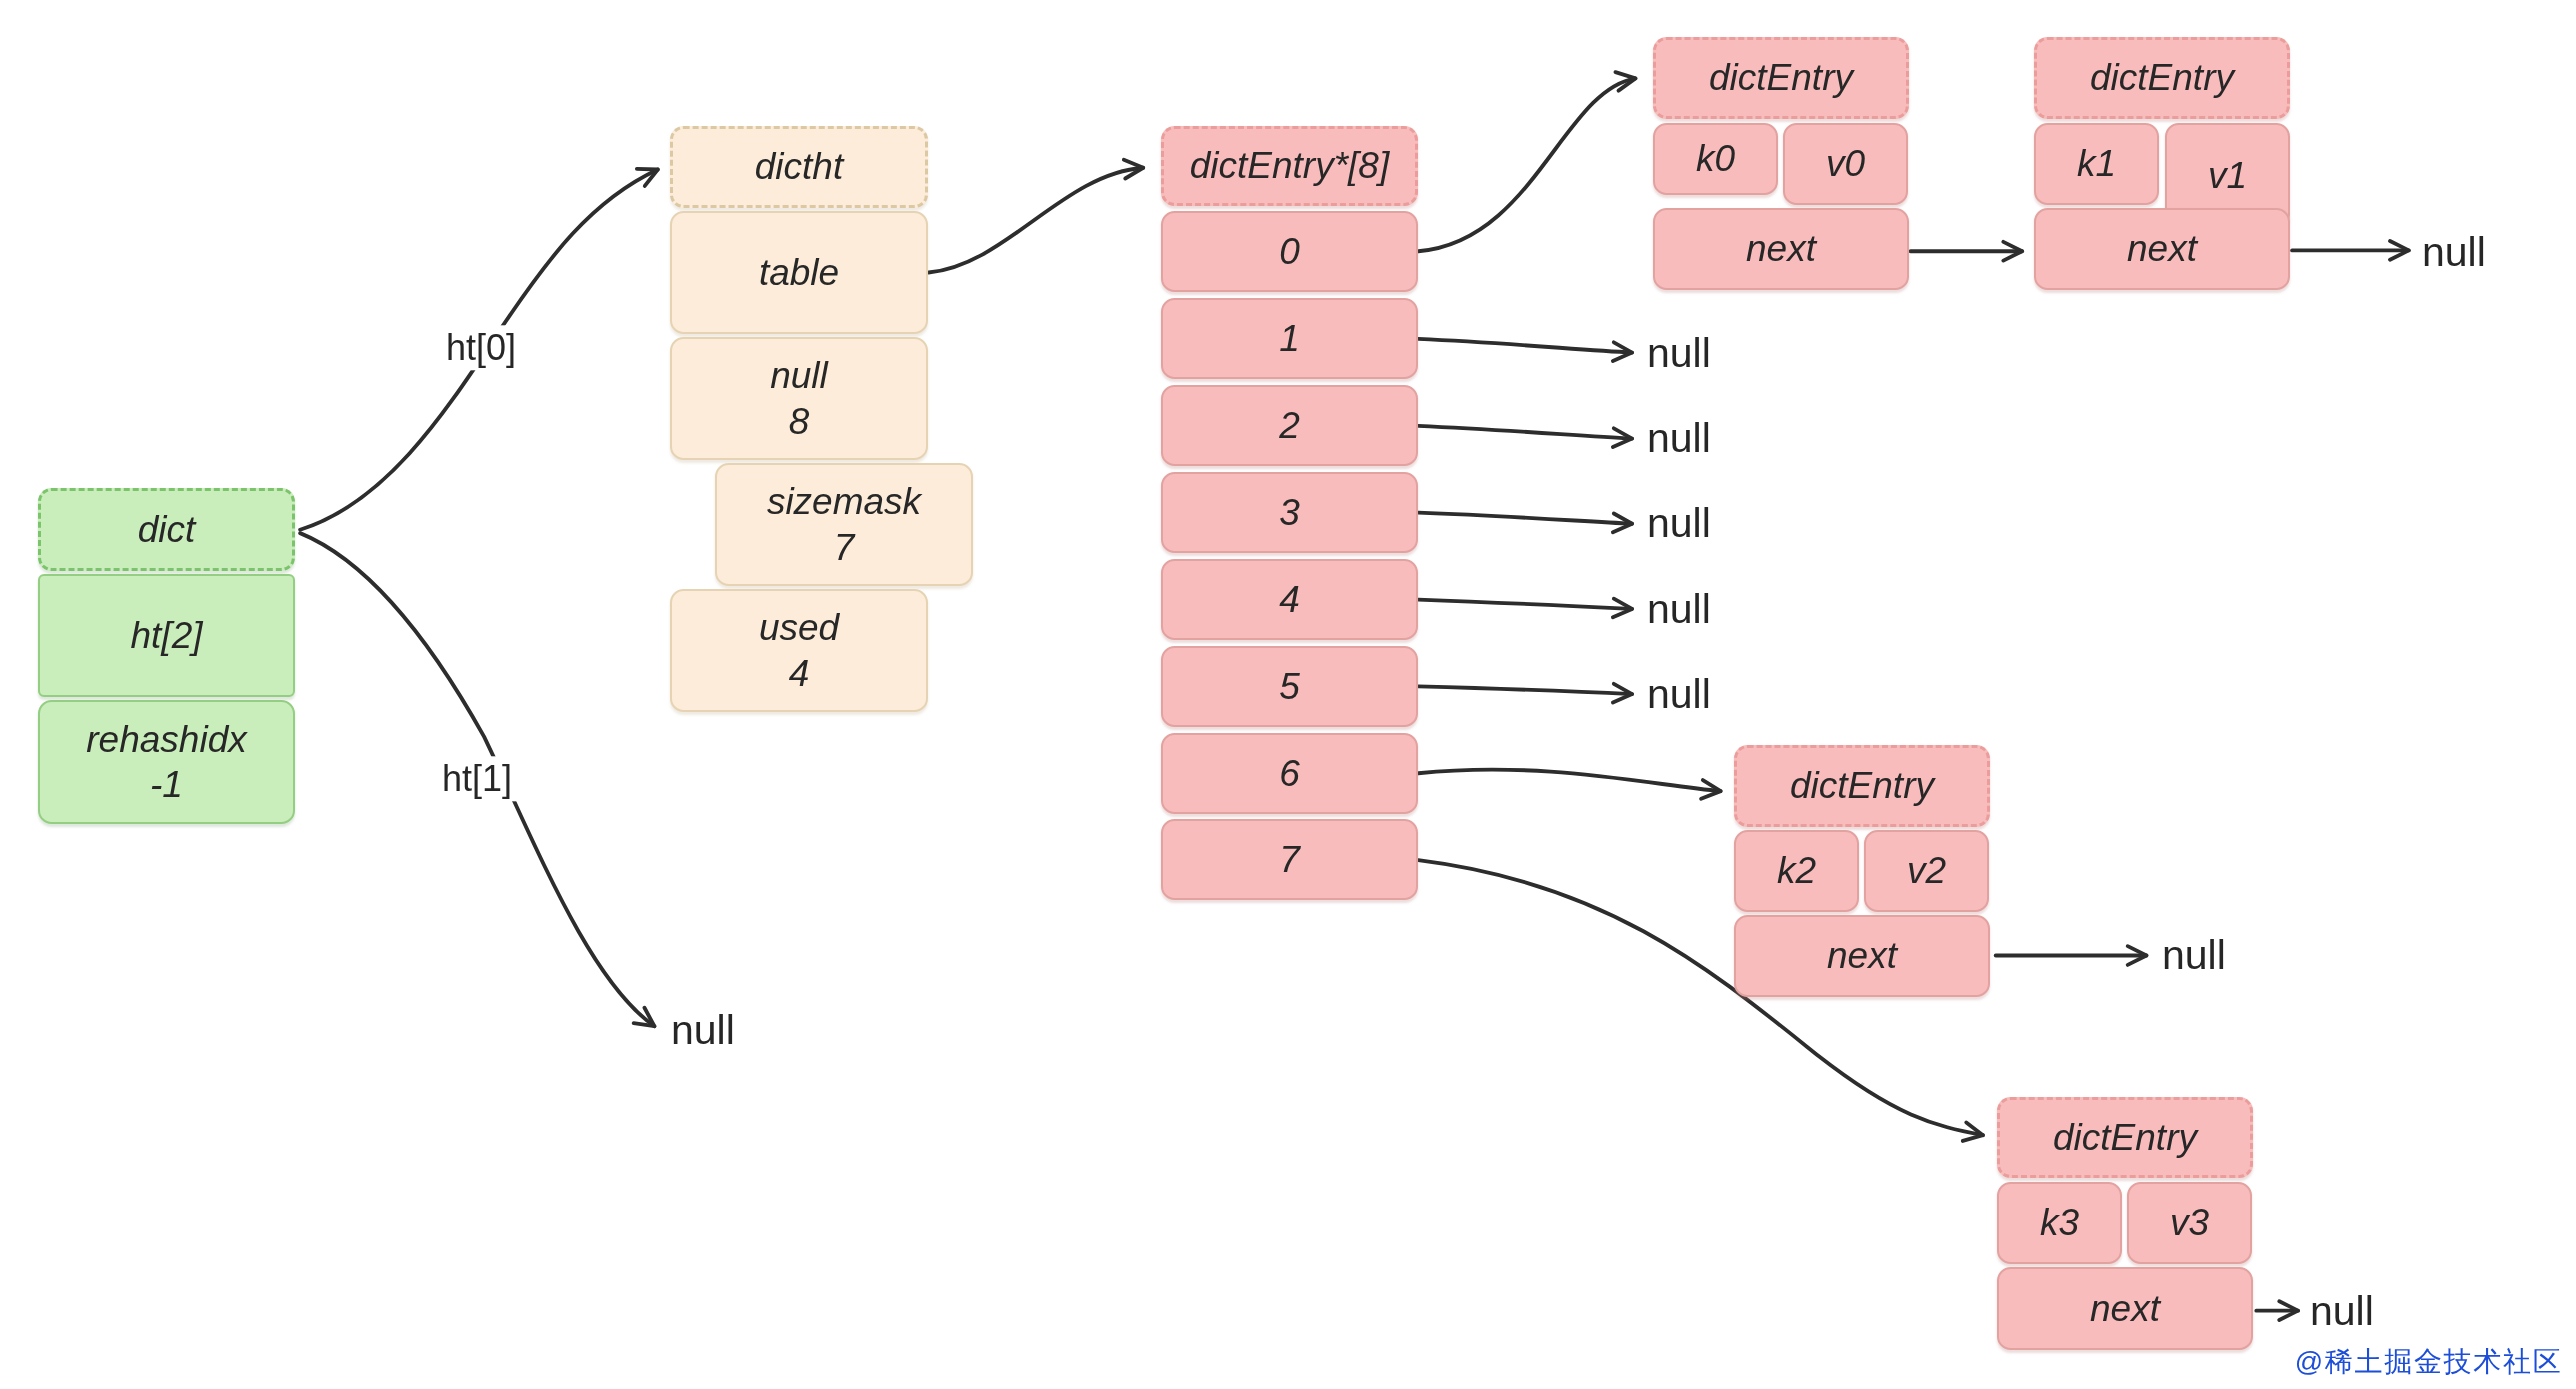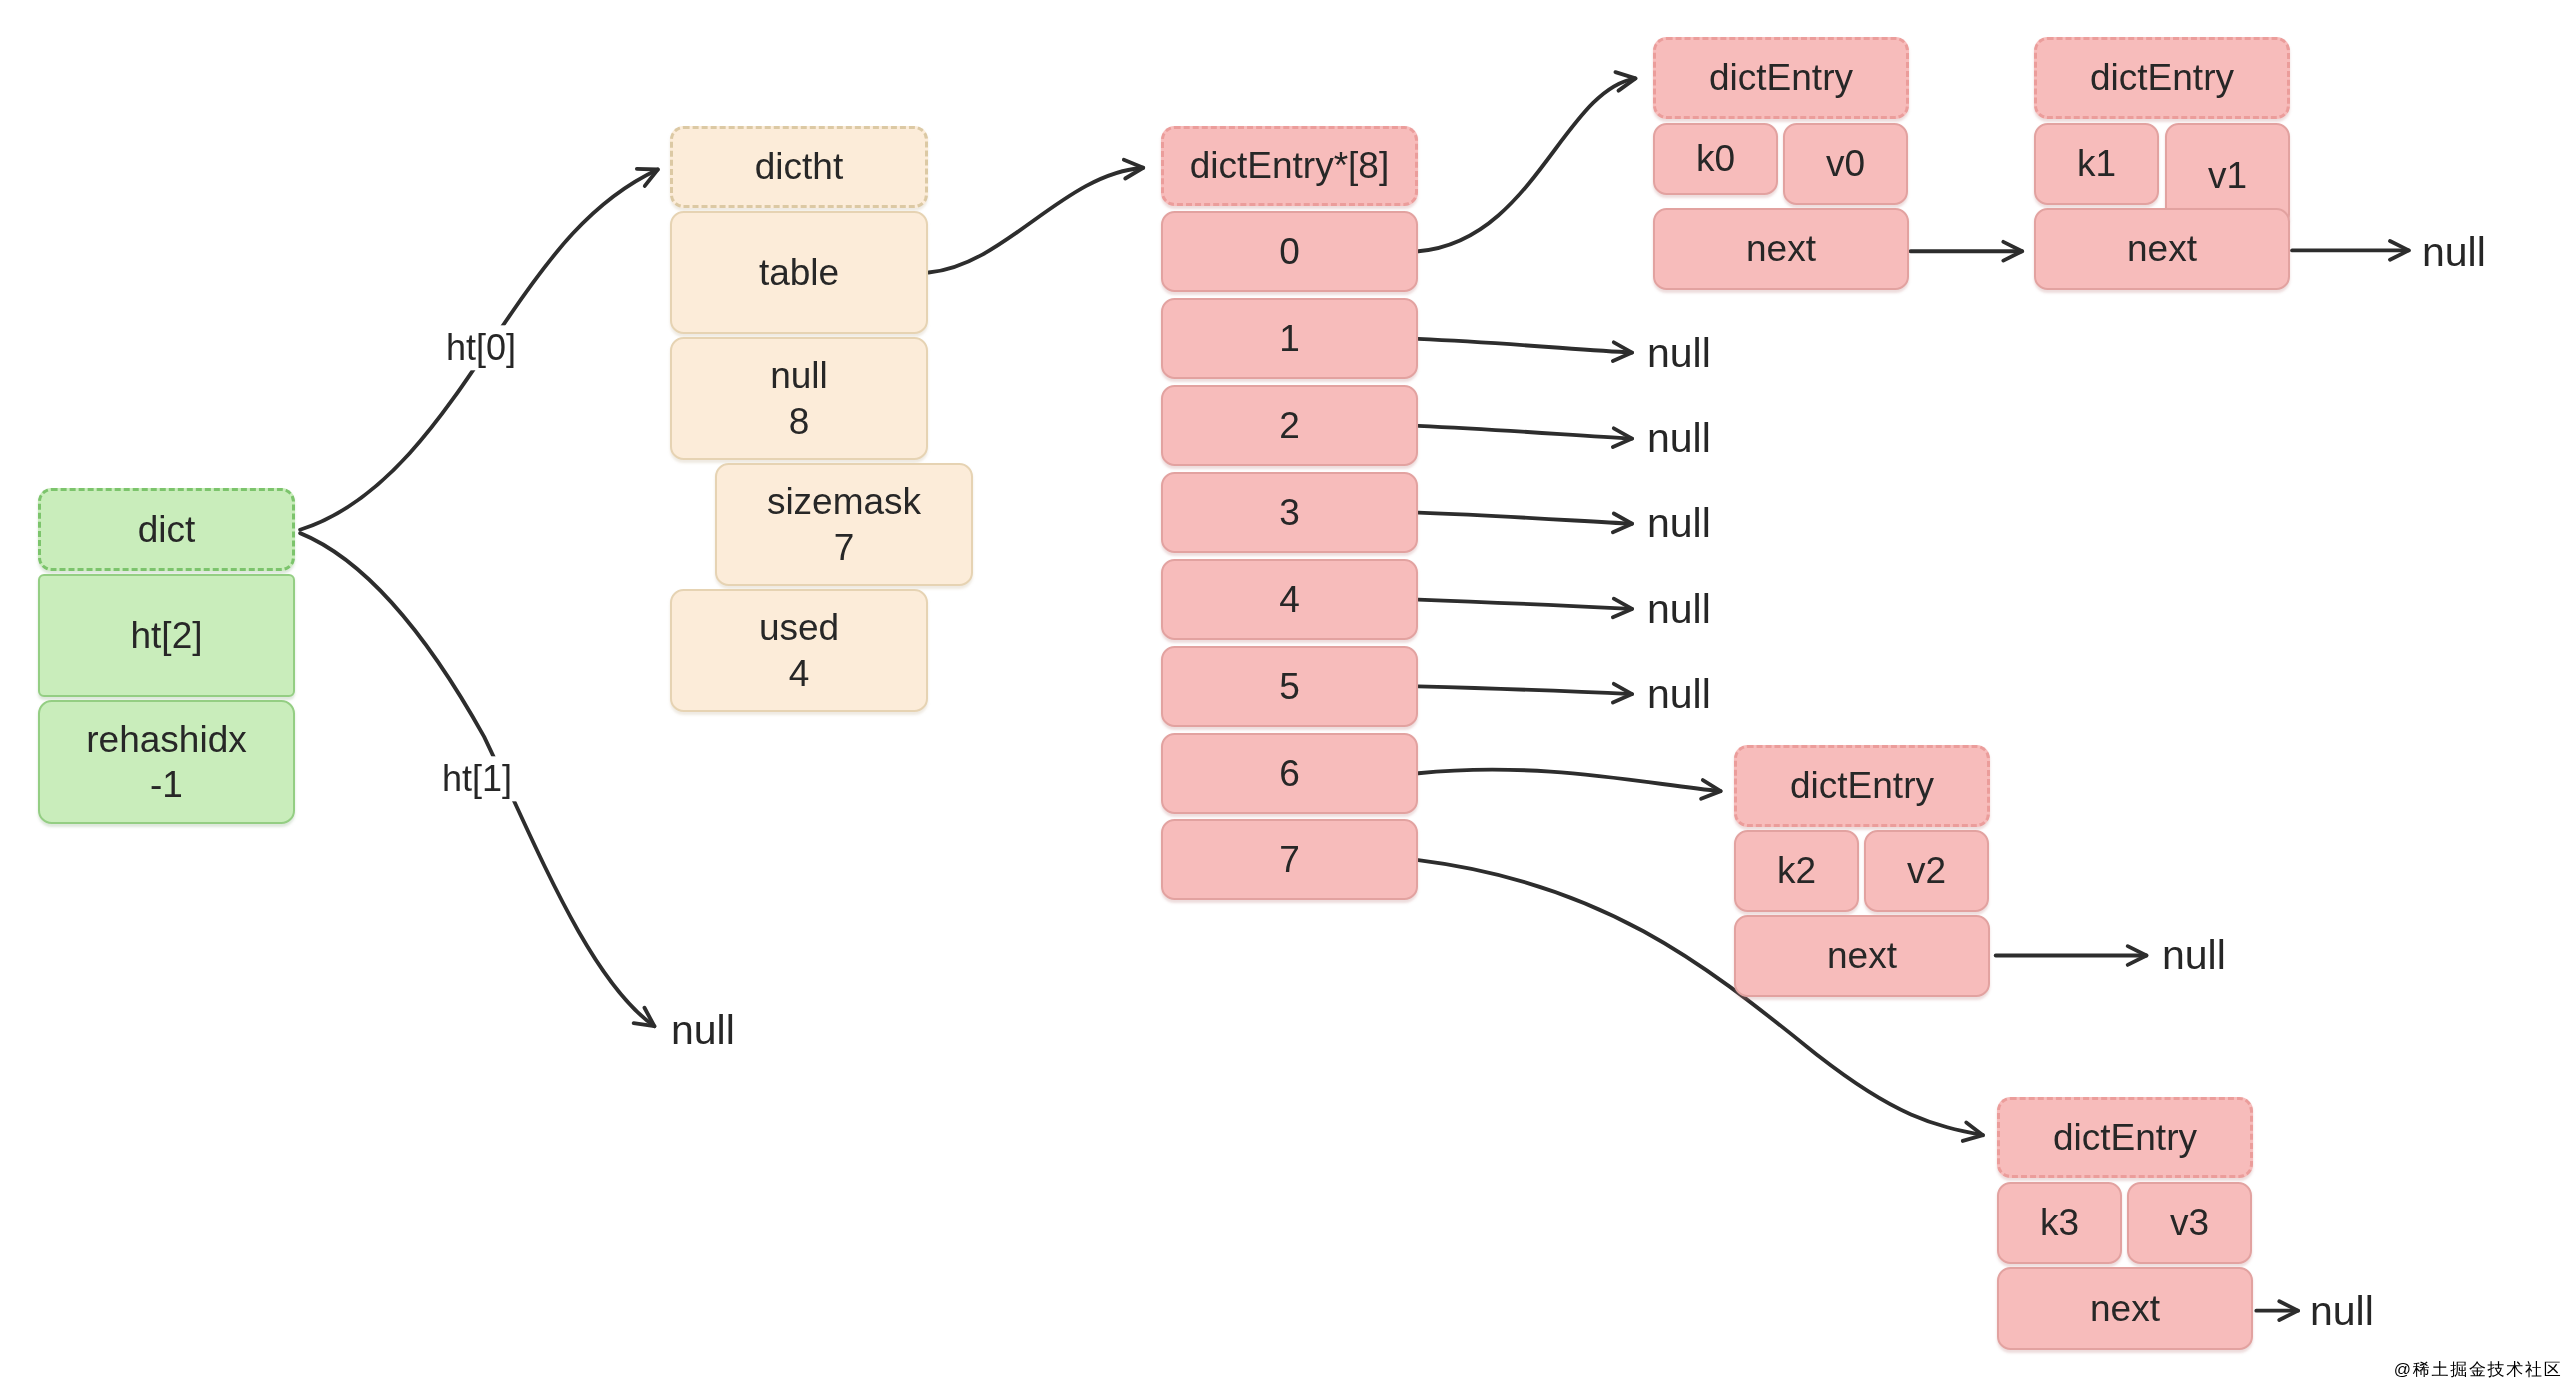--- a/index.html
+++ b/index.html
@@ -12,20 +12,21 @@
   }
   .box-cell{
     position:absolute;
     box-sizing:border-box;
     border-radius:13.6px;
     display:flex;flex-direction:column;
     align-items:center;justify-content:center;
     font-size:37px;line-height:1.22;
     color:#272727;
     text-align:center;
+    font-style:italic;
   }
   .green{background:#c9edbb;border:2.6px solid #94ce83;box-shadow:0 2.6px 2.6px rgba(120,160,110,0.25);}
   .green.hdr{border:3px dashed #7cc46c;}
   .beige{background:#fcecd9;border:2.6px solid #e6d3b3;box-shadow:0 2.6px 2.6px rgba(190,170,140,0.25);}
   .beige.hdr{border:3px dashed #dcc9a4;}
   .pink{background:#f7bcbb;border:2.6px solid #e2a2a0;box-shadow:0 2.6px 2.6px rgba(190,130,130,0.28);}
   .pink.hdr{border:3px dashed #eb9d9b;}
   .ptr-label{
     position:absolute;
     font-size:36px;color:#262626;
@@ -37,21 +38,21 @@
   .null-label{
     position:absolute;
     font-size:41px;color:#262626;
     height:53px;display:flex;align-items:center;
     white-space:nowrap;
   }
   #arrow-layer{position:absolute;left:0;top:0;}
   .watermark{
     position:absolute;
     right:13.6px;bottom:8.5px;
-    font-size:17px;color:#000000;
+    font-size:28px;color:#1d4ed8;
     letter-spacing:1.7px;
   }
 </style>
 </head>
 <body>
 
 <div id="canvas">
 
   <svg id="arrow-layer" width="2576" height="1389" viewBox="0 0 3024 1631">
     <defs>

